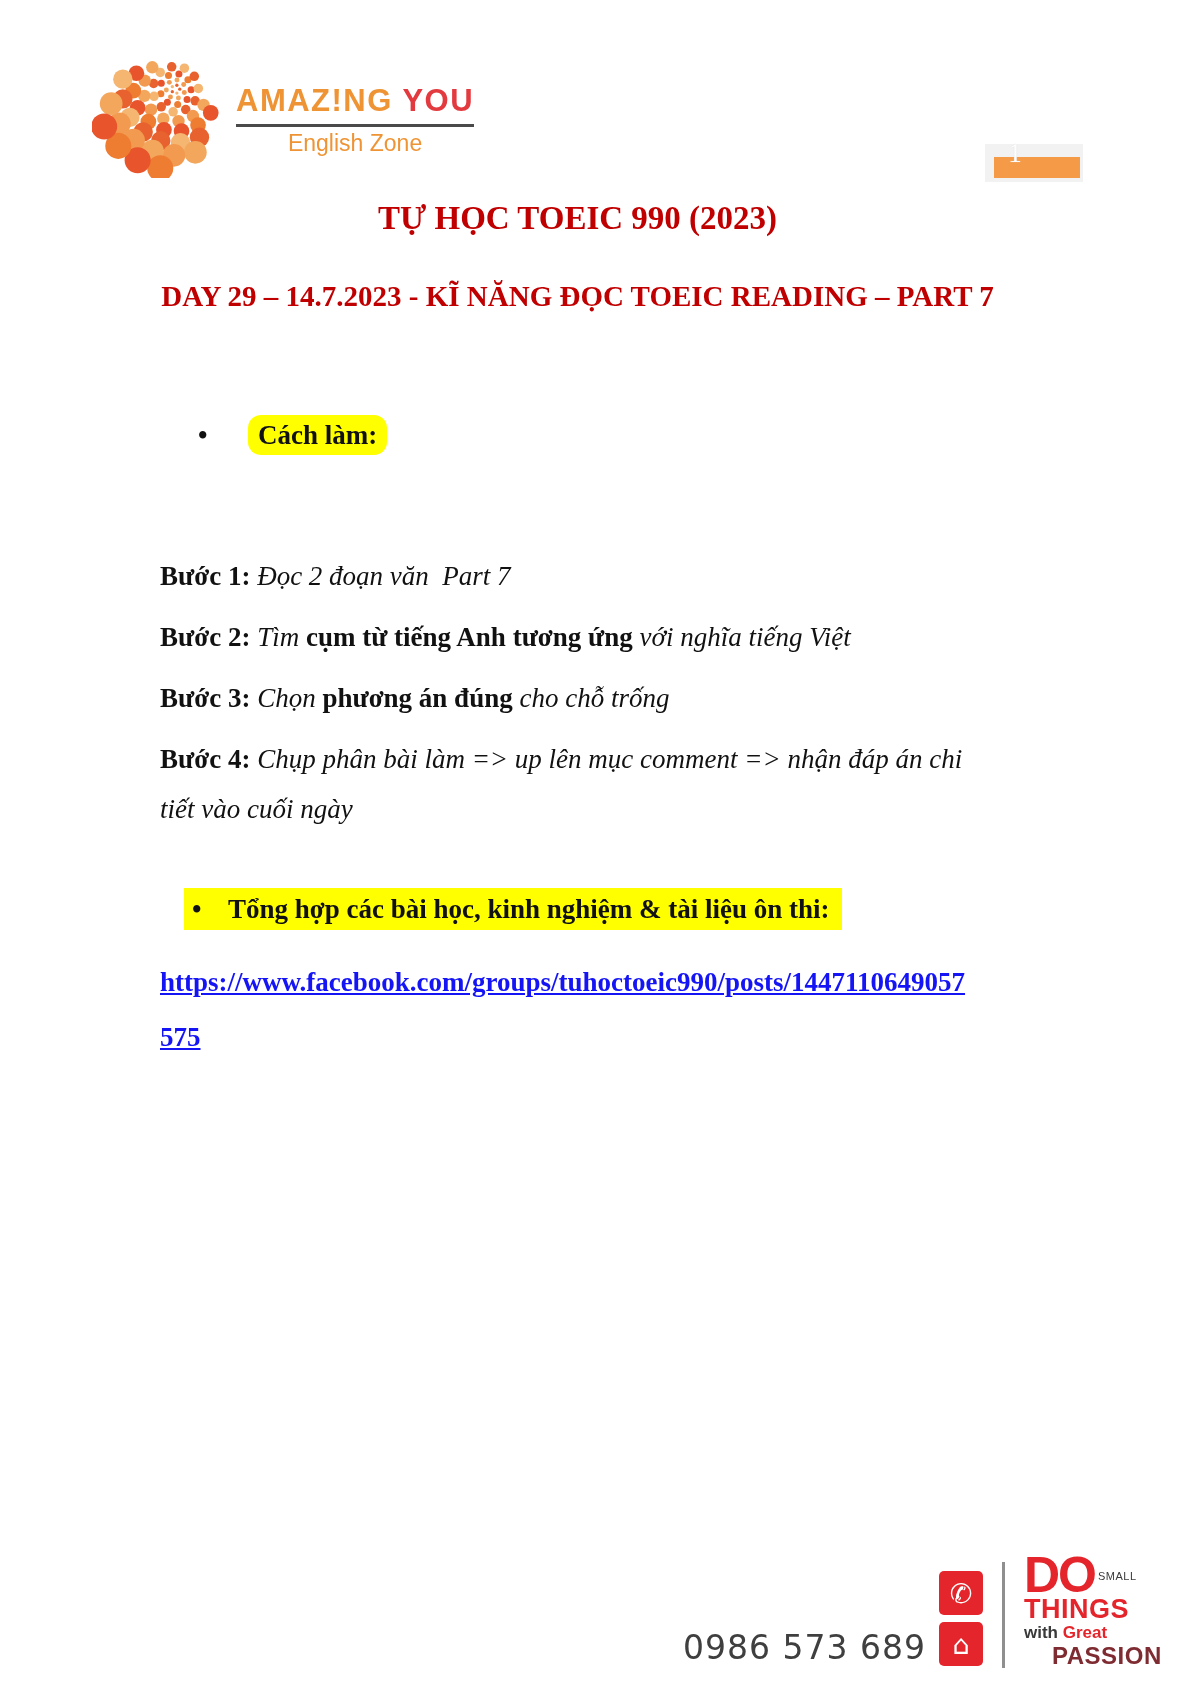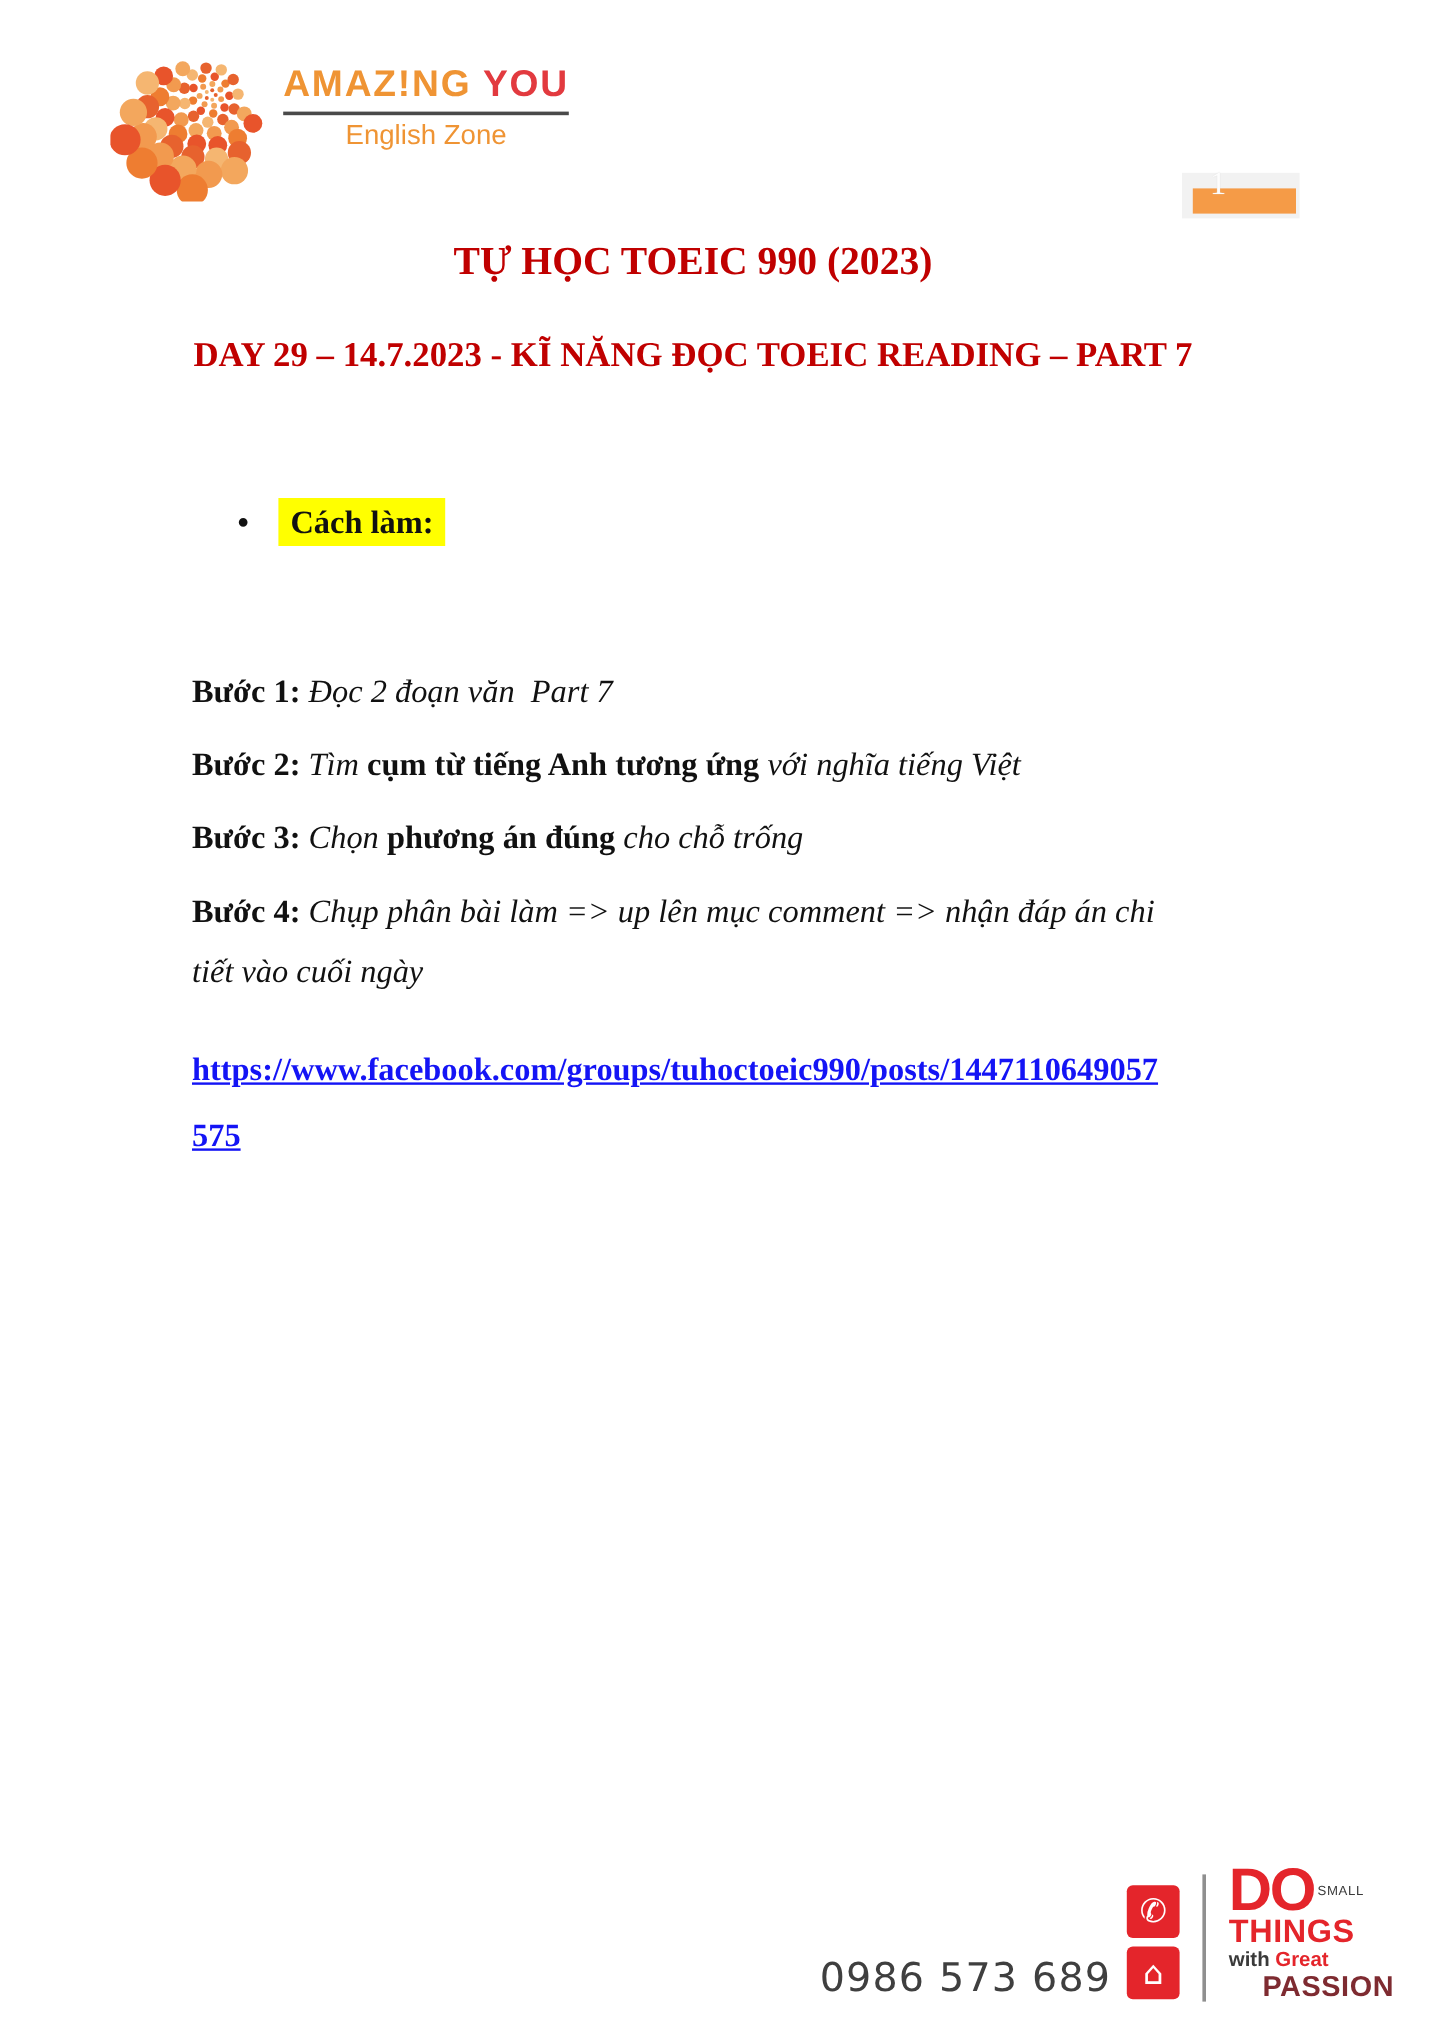--- a/index.html
+++ b/index.html
@@ -3,21 +3,21 @@
 <meta charset="utf-8">
 <style>
   * { margin:0; padding:0; box-sizing:border-box; }
   html,body { background:#ffffff; }
   body {
     width:1200px; height:1698px; position:relative; overflow:hidden;
     font-family:"Liberation Serif", serif; color:#111;
   }
 
   
-  .logo { position:absolute; left:92px; top:42px; display:flex; gap:16px; }
+  .logo { position:absolute; left:92px; top:52px; display:flex; align-items:center; gap:16px; }
   .logo-sphere { width:128px; height:126px; }
   .logo-text { padding-top:10px; }
   .brand { font-family:"Liberation Sans", sans-serif; font-weight:bold; font-size:31px;
            letter-spacing:1.5px; color:var(--brand-orange,#EF9434); white-space:nowrap; }
   .brand .you { color:var(--brand-red,#E23A3F); }
   .brand-rule { border:0; border-top:3px solid #4a4a4a; margin:5px 0 3px 0; }
   .tagline { text-align:center; font-family:"Liberation Sans", sans-serif; font-weight:normal;
              font-size:23px; color:var(--brand-orange,#EF9434); }
 
   
@@ -31,21 +31,21 @@
   
   .content { padding:196px 205px 0 160px; }
   .title { text-align:center; color:var(--accent-red,#C00000); font-size:33px; font-weight:bold;
            line-height:44px; }
   .subtitle { text-align:center; color:var(--accent-red,#C00000); font-size:29px; font-weight:bold;
               margin-top:36px; line-height:40px; }
 
   .bullet-row { margin-top:104px; margin-left:38px; font-size:27px; font-weight:bold; }
   .bullet-dot { display:inline-block; width:30px; }
   .hl { background:var(--highlight-yellow,#FFFF00); padding:5px 10px; }
-  .b1 .hl { margin-left:4px; }
+  .b1 .hl { margin-left:20px;border-radius:13px; }
 
   .steps { margin-top:100px; }
   .step { font-size:27px; line-height:50px; margin-bottom:11px; white-space:pre-wrap; }
   .run-b { font-weight:bold; }
   .run-i { font-style:italic; }
 
   .bullet-row.b2 { margin-top:60px; margin-left:24px; }
   .b2 .hl { padding:6px 12px 6px 8px; }
   .b2 .bullet-dot { width:36px; }
 
@@ -170,20 +170,23 @@
     <span class="bullet-dot">•</span><span class="hl">Cách làm:</span>
   </div>
 
   <div class="steps">
       <p class="step"><span class="run-b">Bước 1: </span><span class="run-i">Đọc 2 đoạn văn  Part 7</span></p>
       <p class="step"><span class="run-b">Bước 2: </span><span class="run-i">Tìm </span><span class="run-b">cụm từ tiếng Anh tương ứng </span><span class="run-i">với nghĩa tiếng Việt</span></p>
       <p class="step"><span class="run-b">Bước 3: </span><span class="run-i">Chọn </span><span class="run-b">phương án đúng </span><span class="run-i">cho chỗ trống</span></p>
       <p class="step"><span class="run-b">Bước 4: </span><span class="run-i">Chụp phân bài làm =&gt; up lên mục comment =&gt; nhận đáp án chi tiết vào cuối ngày</span></p>
     </div>
 
+  <div class="bullet-row b2">
+    <span class="hl"><span class="bullet-dot">•</span><span>Tổng hợp các bài học, kinh nghiệm &amp; tài liệu ôn thi:</span></span>
+  </div>
 
   <div class="link-wrap">
     <a class="fb-link" href="#"><span>https://www.facebook.com/groups/tuhoctoeic990/posts/1447110649057</span><br><span>575</span></a>
   </div>
 
 </div>
 
 <div class="footer">
   <div class="contact">
     <div class="phone">0986 573 689</div>

